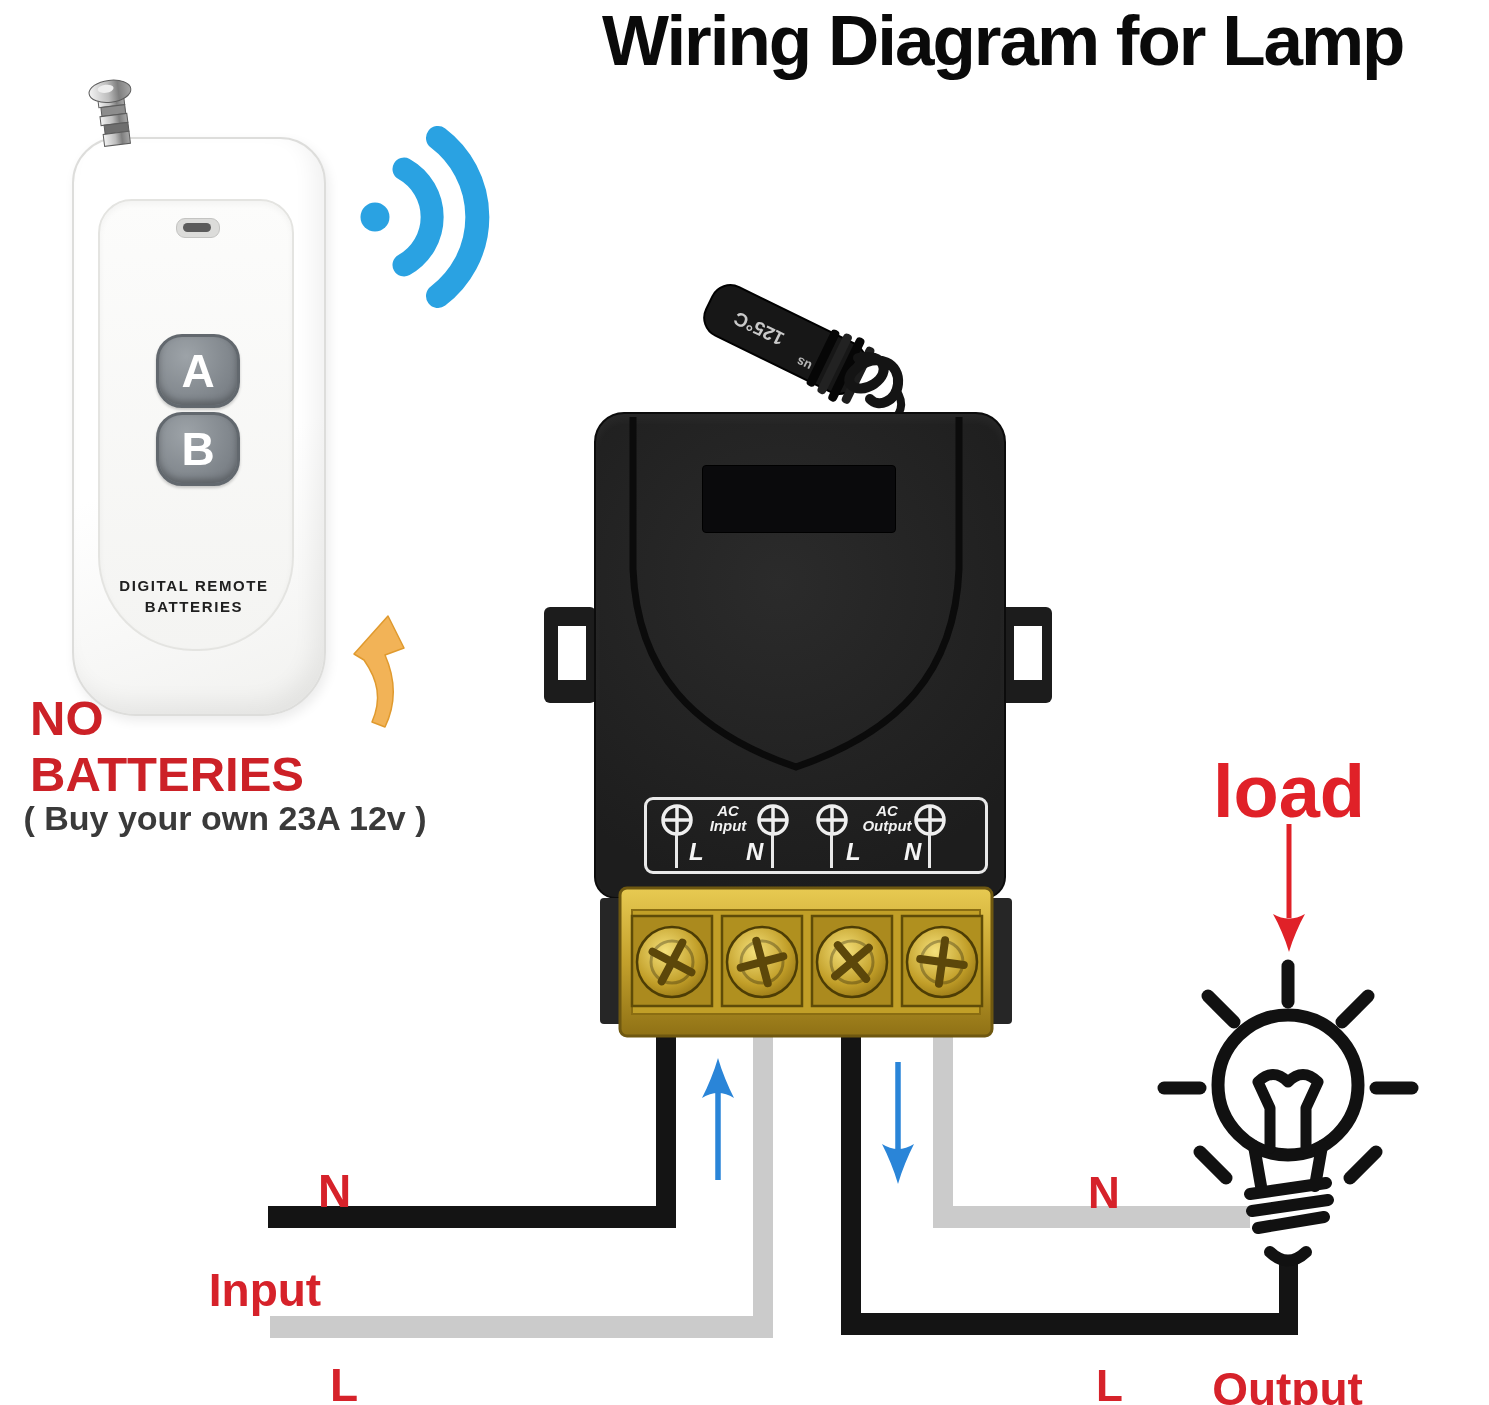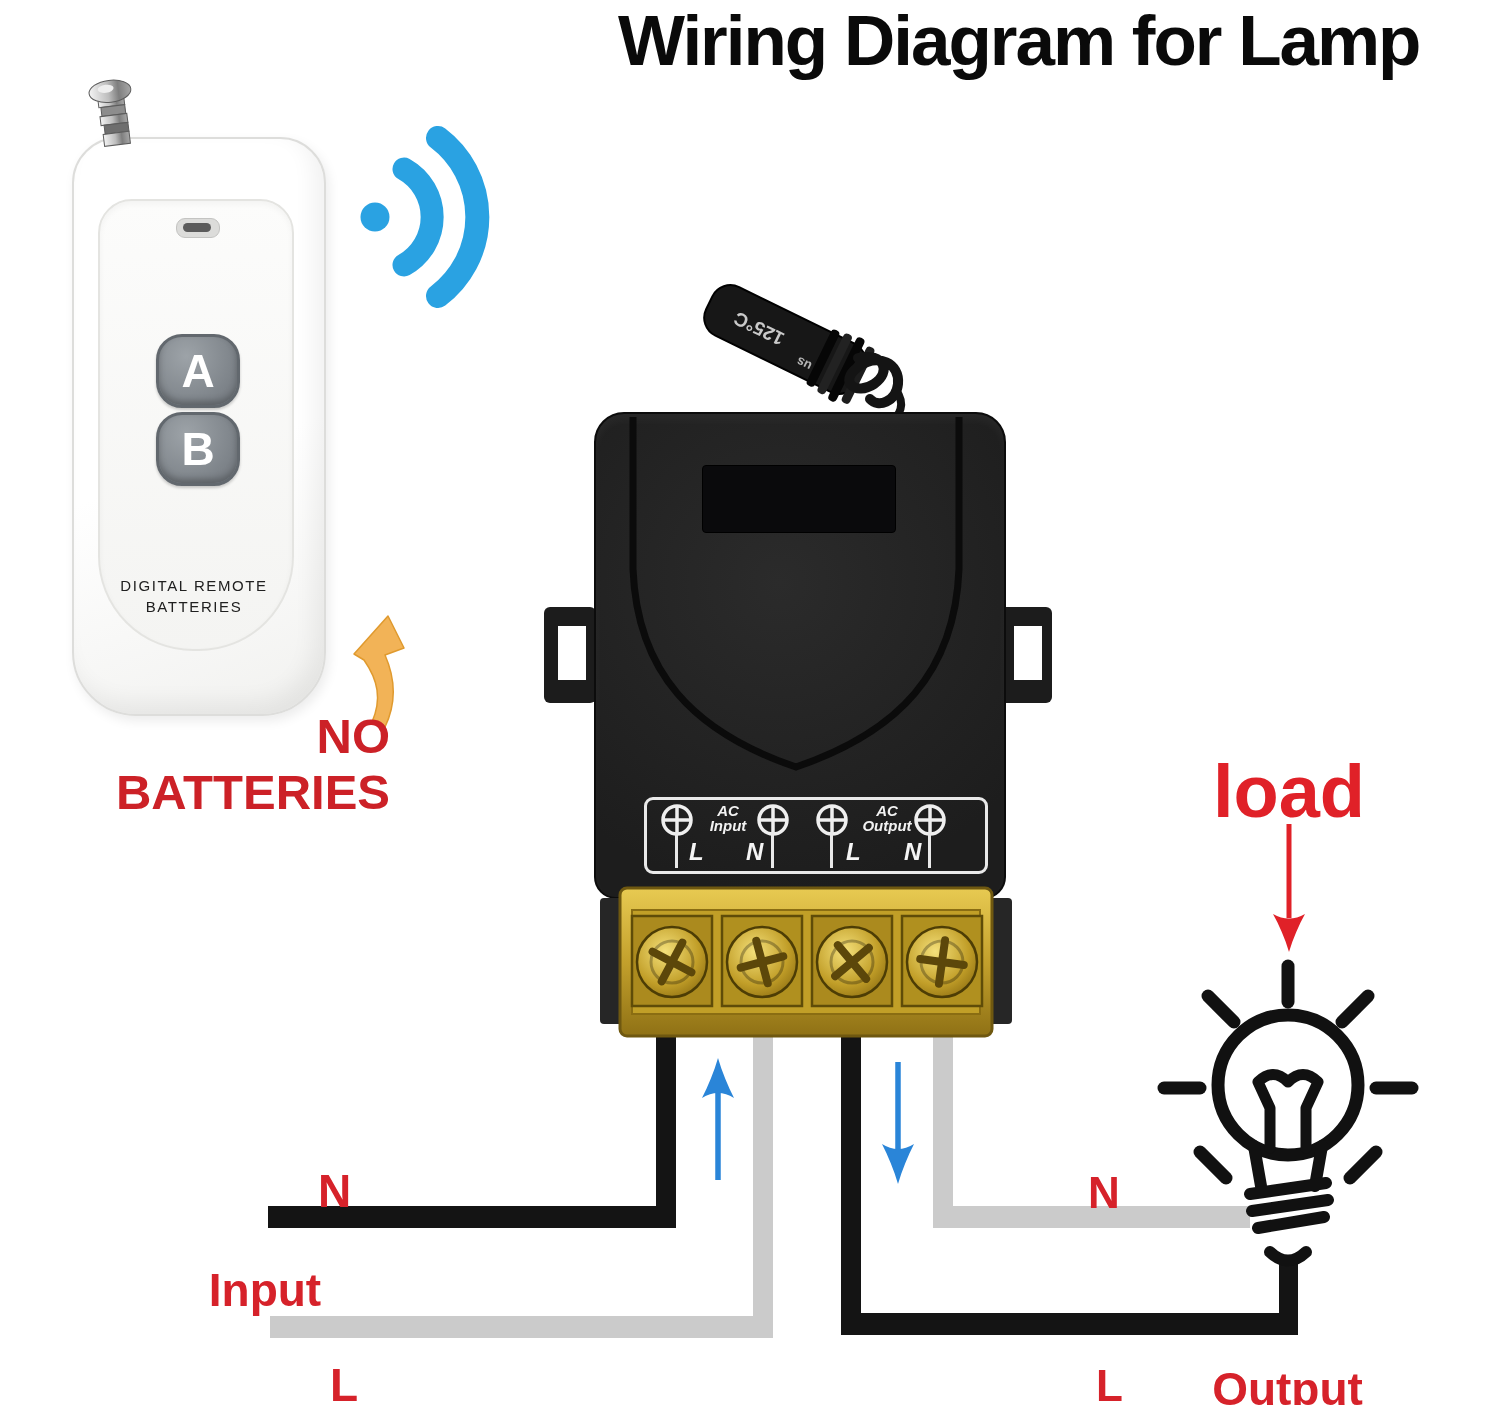--- a/index.html
+++ b/index.html
@@ -2,44 +2,44 @@
 <html><head>
 <meta charset="utf-8">
 <style>
   html,body{margin:0;padding:0;background:#fff;}
   #canvas{position:relative;width:1489px;height:1405px;background:#fff;overflow:hidden;
           font-family:"Liberation Sans",sans-serif;}
   .abs{position:absolute;}
 
   
   .title{left:602px;top:0px;font-size:71px;font-weight:bold;color:#0a0a0a;
-         letter-spacing:-2px;white-space:nowrap;margin-left:16px;}
+         letter-spacing:-2px;white-space:nowrap;}
 
   
   .remote-body{left:72px;top:137px;width:250px;height:575px;background:linear-gradient(160deg,#ffffff 55%,#f1f1ef);
     border:2px solid #dddddb;border-radius:46px 46px 64px 64px;
     box-shadow:inset -10px -12px 22px rgba(0,0,0,.06), 3px 5px 12px rgba(0,0,0,.08);z-index:2;}
   .remote-panel{left:98px;top:199px;width:192px;height:448px;background:linear-gradient(#fcfcfb,#f4f4f2);
     border:2px solid #e4e4e1;border-radius:34px 34px 95px 95px;z-index:3;
     box-shadow:inset 0 3px 6px rgba(0,0,0,.04);}
   .remote-led{left:176px;top:218px;width:42px;height:18px;background:#dcdcda;border-radius:9px;
     border:1px solid #c4c4c2;z-index:4;}
   .remote-led-slot{left:183px;top:223px;width:28px;height:9px;background:#5b5b5b;border-radius:5px;z-index:5;}
   .remote-btn{width:78px;height:68px;border-radius:26px;z-index:4;
     background:radial-gradient(circle at 35% 28%,#9da3a8,#7b8187 75%);
     border:3px solid #62686e;color:#fff;font-weight:bold;font-size:46px;
     display:flex;align-items:center;justify-content:center;
     box-shadow:inset 0 -4px 6px rgba(0,0,0,.25), 0 2px 3px rgba(0,0,0,.2);}
   .btn-a{left:156px;top:334px;}
   .btn-b{left:156px;top:412px;}
   .remote-label{left:98px;top:575px;width:192px;text-align:center;z-index:4;
-    font-size:15px;font-weight:400;letter-spacing:1.6px;line-height:21px;color:#202020;}
-
-  
-  .promo-headline{left:30px;top:708px;width:360px;text-align:right;font-size:49px;font-weight:bold;
+    font-size:15px;font-weight:700;letter-spacing:1.6px;line-height:21px;color:#202020;}
+
+  
+  .promo-headline{left:30px;top:690px;width:360px;text-align:left;font-size:49px;font-weight:bold;
     color:#cc2127;letter-spacing:0px;z-index:2;}
   .promo-subline{left:0px;top:799px;width:450px;text-align:center;font-size:34px;font-weight:600;
     color:#3a3a3a;z-index:2;}
 
   
   .rx-ear{width:52px;height:96px;background:#1c1c1c;border-radius:6px;z-index:4;}
   .ear-l{left:544px;top:607px;}
   .ear-r{left:1000px;top:607px;}
   .rx-ear-hole{width:28px;height:54px;background:#fff;z-index:5;}
   .hole-l{left:558px;top:626px;}
@@ -125,20 +125,21 @@
       <path d="M 56 41 A 55 55 0 0 1 56 137" stroke-width="23"></path>
       <path d="M 90 10 A 99 99 0 0 1 90 168" stroke-width="24"></path>
     </g>
   </svg>
 
   <svg class="abs" style="left:332px;top:602px;z-index:2;" width="90" height="135" viewBox="0 0 90 135">
     <path d="M 22 52 L 56 14 L 72 46 L 53 53 C 64 78 64 102 53 125 L 40 120 C 50 97 46 78 32 58 Z" fill="#f2b357" stroke="#e09a2e" stroke-width="1.5" stroke-linejoin="round"></path>
   </svg>
 
   <div class="abs promo-headline">NO BATTERIES</div>
+  <div class="abs promo-subline">( Buy your own 23A 12v )</div>
 
   <div class="abs wire black" style="left:656px;top:1032px;width:20px;height:196px;"></div>
   <div class="abs wire black" style="left:268px;top:1206px;width:408px;height:22px;"></div>
   <div class="abs wire gray" style="left:753px;top:1032px;width:20px;height:306px;"></div>
   <div class="abs wire gray" style="left:270px;top:1316px;width:503px;height:22px;"></div>
   <div class="abs wire black" style="left:841px;top:1032px;width:20px;height:303px;"></div>
   <div class="abs wire black" style="left:841px;top:1313px;width:457px;height:22px;"></div>
   <div class="abs wire black" style="left:1279px;top:1260px;width:19px;height:75px;"></div>
   <div class="abs wire gray" style="left:933px;top:1032px;width:20px;height:196px;"></div>
   <div class="abs wire gray" style="left:933px;top:1206px;width:317px;height:22px;"></div>

